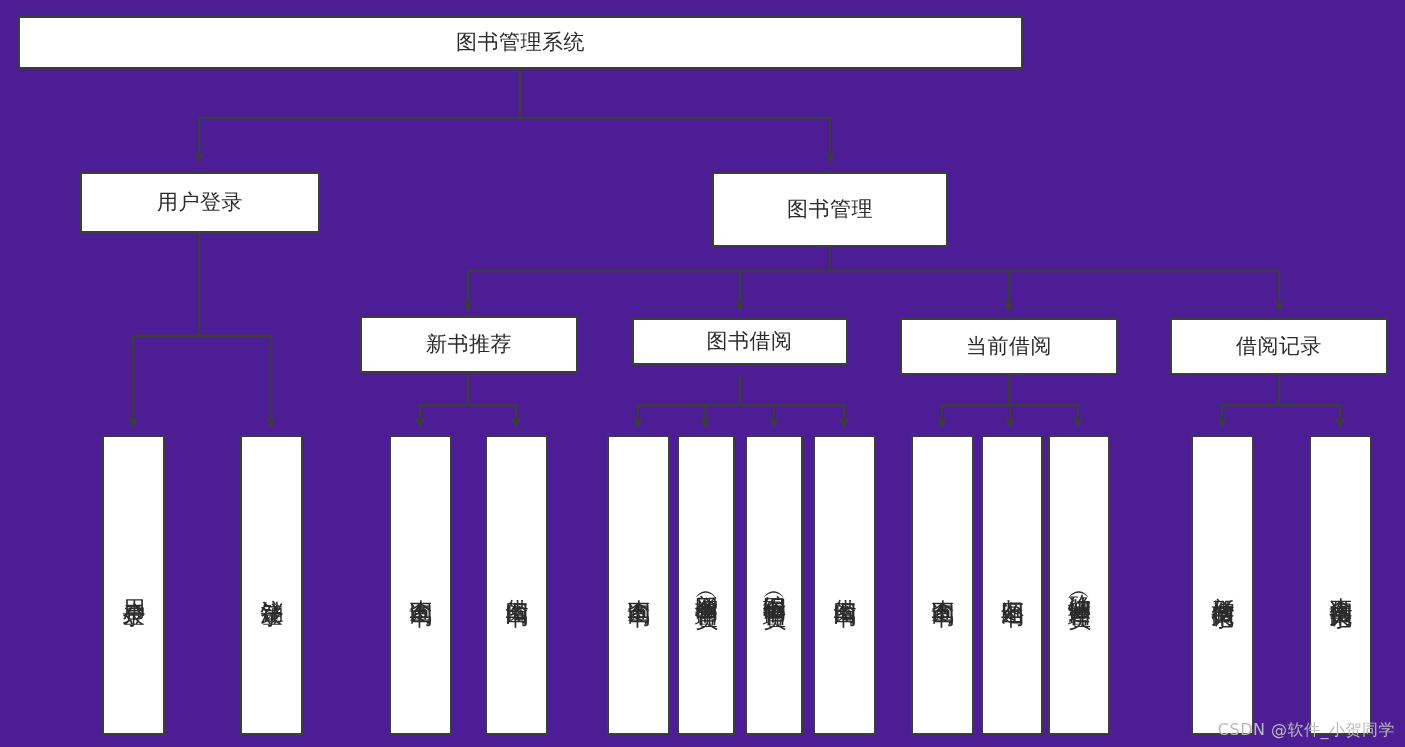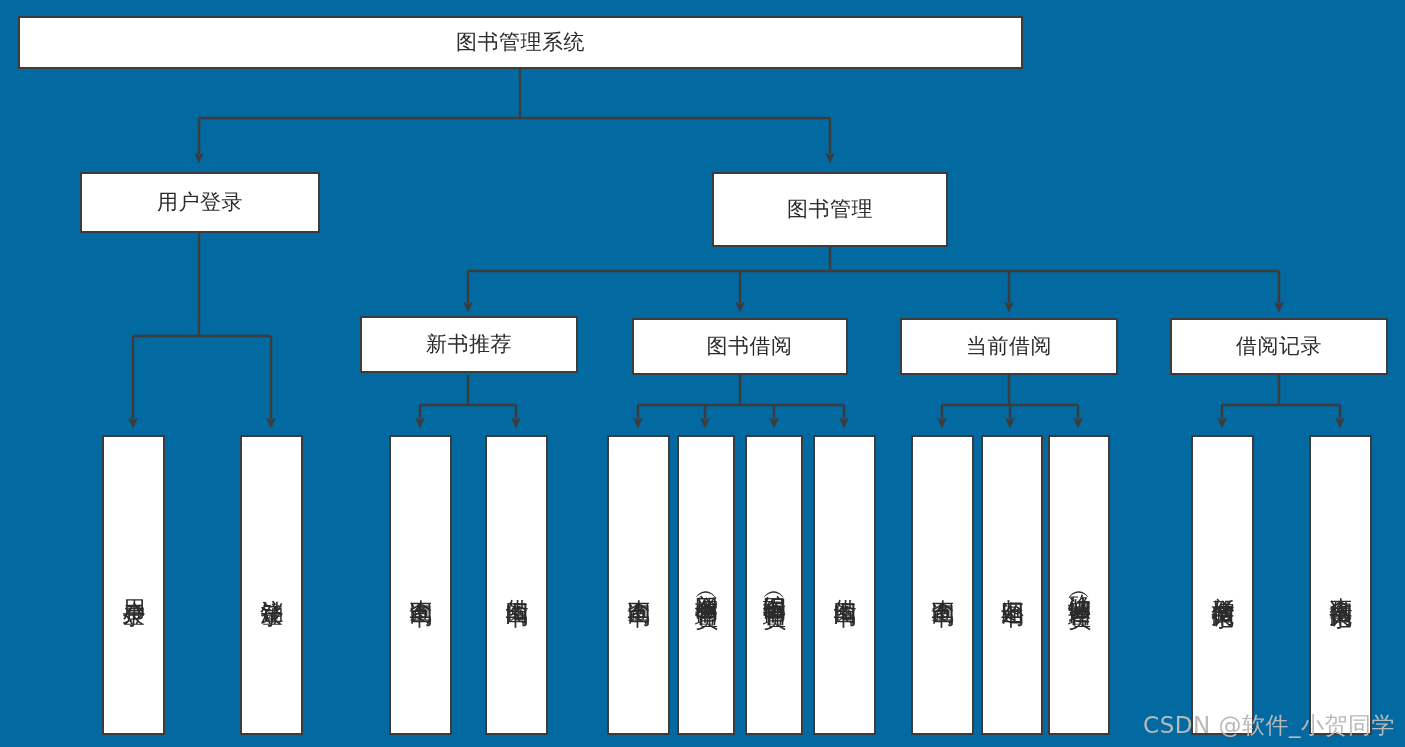--- a/index.html
+++ b/index.html
@@ -7,21 +7,21 @@
     padding: 0;
     background: #ffffff;
   }
   body {
     font-family: "DejaVu Sans", "Liberation Sans", sans-serif;
   }
   #canvas {
     position: relative;
     width: 1405px;
     height: 747px;
-    background: #0369a1;
+    background: #4c1d95;
     overflow: hidden;
   }
   #edges {
     position: absolute;
     left: 0;
     top: 0;
     width: 1405px;
     height: 747px;
     pointer-events: none;
   }
@@ -53,21 +53,21 @@
     text-orientation: upright;
     font-size: 23px;
     line-height: 1.12;
     letter-spacing: 2px;
     white-space: nowrap;
   }
   #watermark {
     position: absolute;
     right: 10px;
     bottom: 6px;
-    font-size: 23px;
+    font-size: 16px;
     color: #b9b9b9;
     white-space: nowrap;
     letter-spacing: 0.5px;
   }
 </style>
 </head>
 <body>
 
 <div id="canvas">
 
@@ -129,21 +129,21 @@
   <div class="node horizontal" style="left:80px; top:172px; width:240px; height:61px;">
     <span class="label">用户登录</span>
   </div>
   <div class="node horizontal" style="left:712px; top:172px; width:236px; height:75px;">
     <span class="label">图书管理</span>
   </div>
 
   <div class="node horizontal" style="left:360px; top:316px; width:218px; height:57px;">
     <span class="label">新书推荐</span>
   </div>
-  <div class="node horizontal" style="left:632px; top:318px; width:216px; height:57px;padding-left:19px;">
+  <div class="node horizontal" style="left:632px; top:318px; width:216px; height:47px;padding-left:19px;">
     <span class="label">图书借阅</span>
   </div>
   <div class="node horizontal" style="left:900px; top:318px; width:218px; height:57px;">
     <span class="label">当前借阅</span>
   </div>
   <div class="node horizontal" style="left:1170px; top:318px; width:218px; height:57px;">
     <span class="label">借阅记录</span>
   </div>
 
   <div class="node vertical" style="left:102px; top:435px; width:63px; height:300px;">

